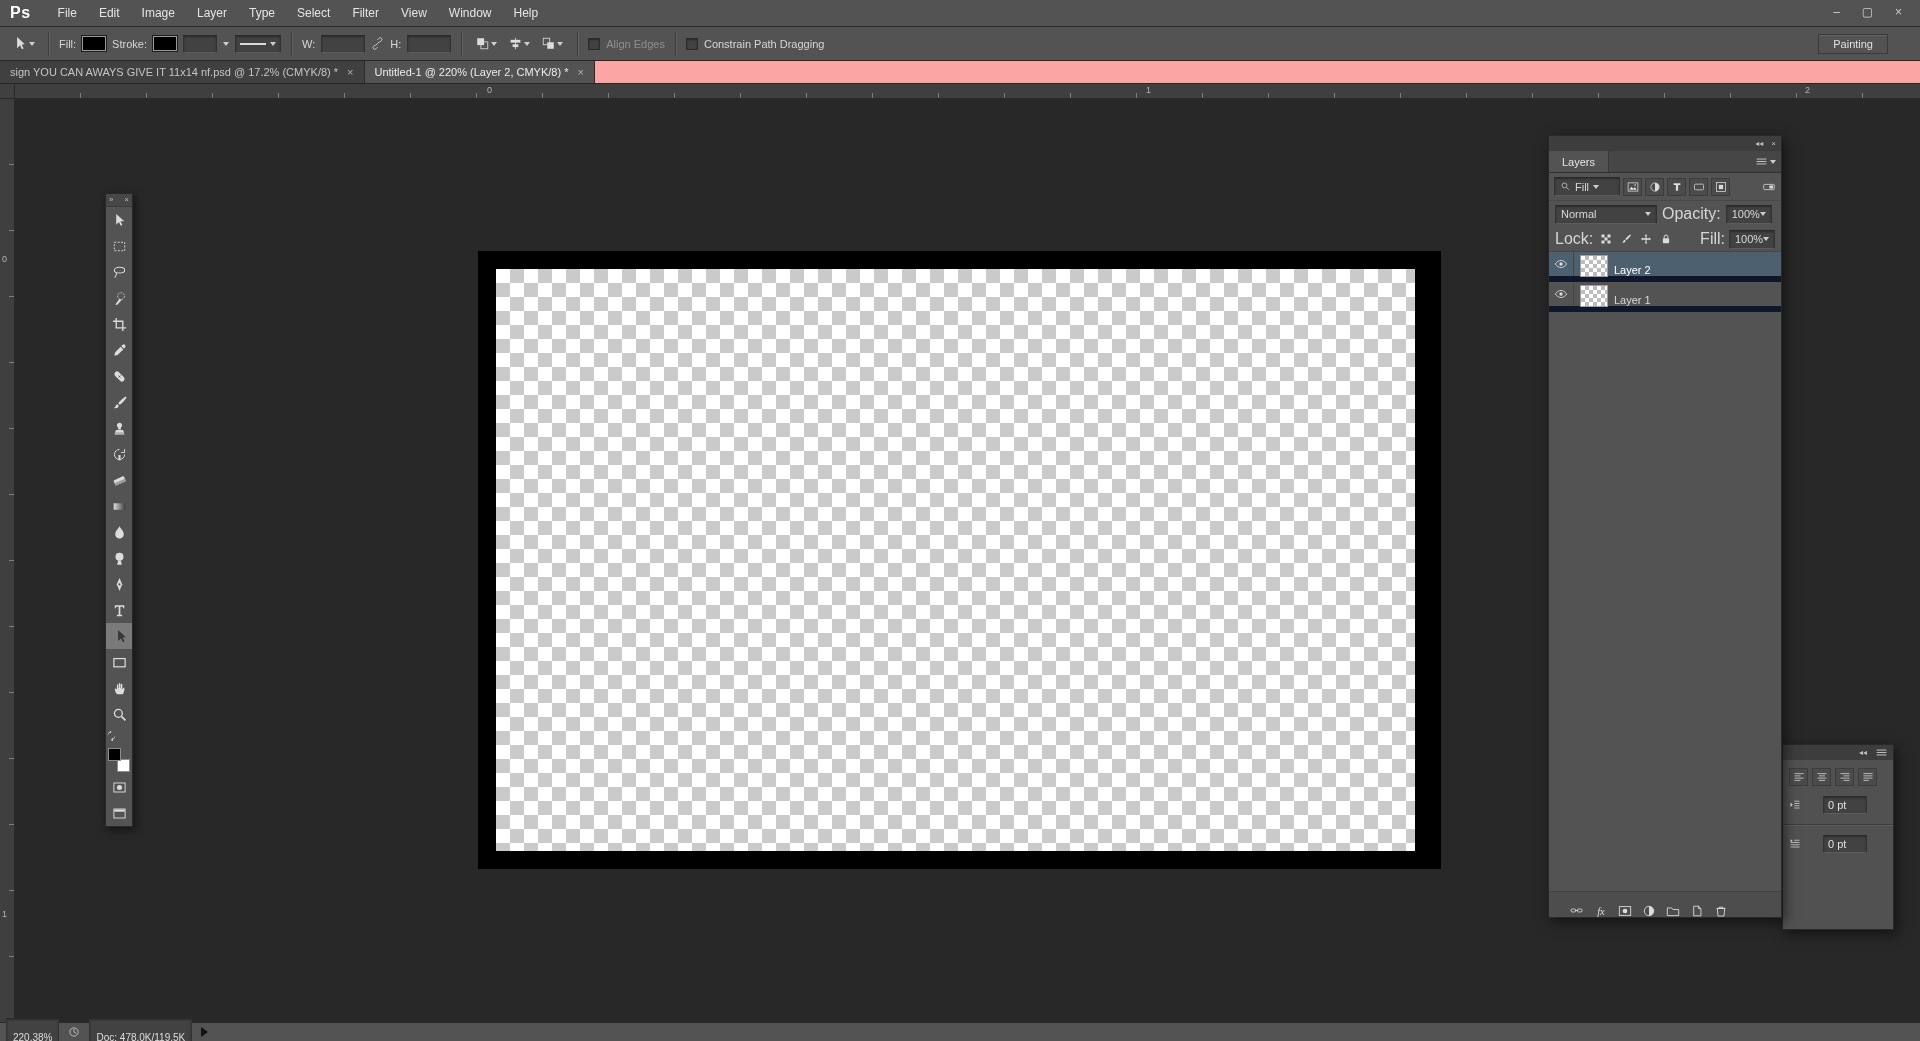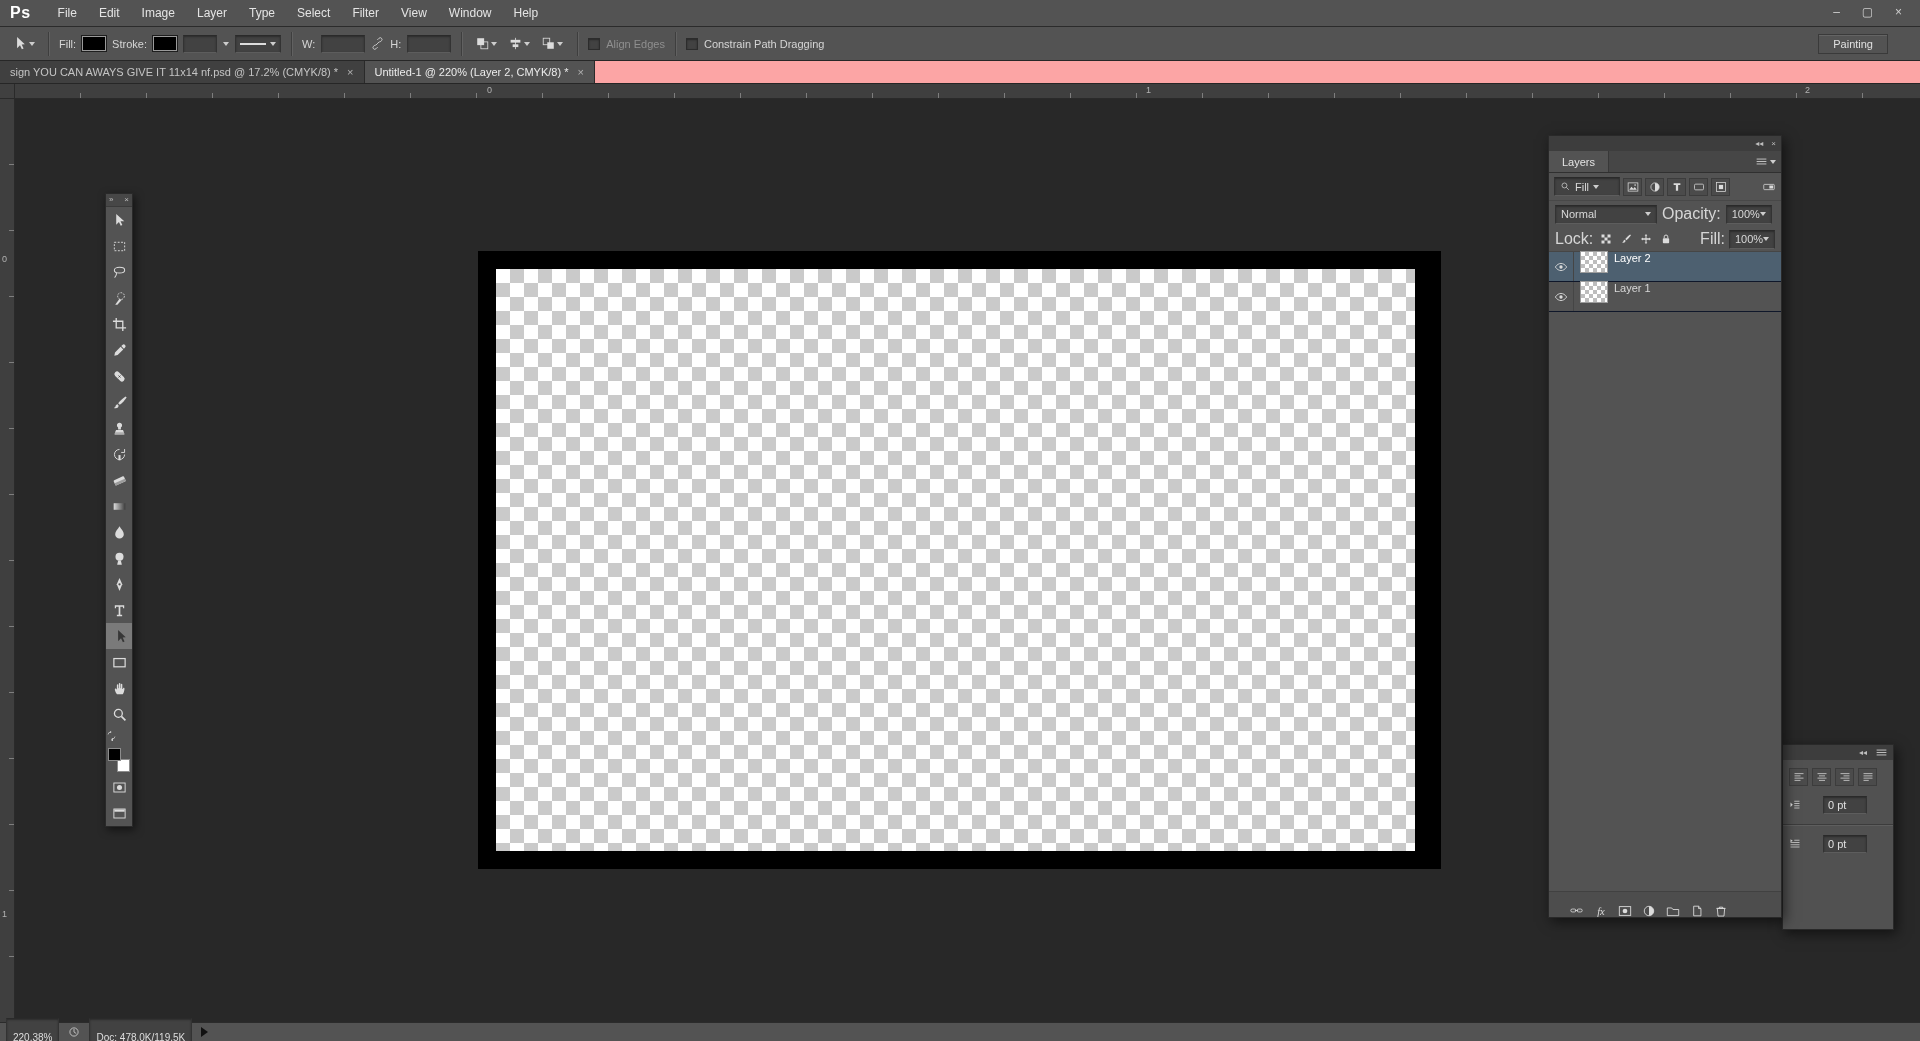--- a/index.html
+++ b/index.html
@@ -95,21 +95,21 @@
   .mini-btn{width:19px;height:18px;display:flex;align-items:center;justify-content:center;background:#4b4b4b;
     border:1px solid #3c3c3c;}
   .blend-row{height:26px;display:flex;align-items:center;gap:5px;padding:0 6px;flex:none;}
   .select-box{height:19px;display:flex;align-items:center;justify-content:space-between;padding:0 5px;font-size:11px;}
   .blend-select{width:102px;}
   .pct-field{width:46px;}
   .lock-row{height:25px;display:flex;align-items:center;gap:4px;padding:0 6px;border-bottom:1px solid #464646;flex:none;}
   .lock-icons{display:flex;align-items:center;gap:3px;}
   .lock-btn{width:17px;height:17px;display:flex;align-items:center;justify-content:center;}
   .layer-list{flex:none;}
-  .layer-row{height:30px;display:flex;align-items:flex-start;border-bottom:1px solid #0f172a;}
+  .layer-row{height:30px;display:flex;align-items:flex-end;border-bottom:6px solid #0f172a;}
   .layer-row.selected{background:#4d6070;color:#fff;}
   .eye-cell{width:25px;height:100%;display:flex;align-items:center;justify-content:center;border-right:1px solid #454545;flex:none;}
   .layer-thumb{width:26px;height:20px;margin:0 7px;flex:none;background-color:#fff;
     background-image:linear-gradient(45deg,#bdbdbd 25%,transparent 25%,transparent 75%,#bdbdbd 75%),
       linear-gradient(45deg,#bdbdbd 25%,transparent 25%,transparent 75%,#bdbdbd 75%);
     background-size:8px 8px;background-position:0 0,4px 4px;box-shadow:0 0 0 1px #9d9d9d;}
   .layer-name{font-size:11px;}
   .layer-filler{flex:1;}
   .layers-bottom-bar{height:26px;border-top:1px solid #414141;background:#4d4d4d;display:flex;align-items:center;
     gap:10px;padding:12px 8px 0 20px;flex:none;}

